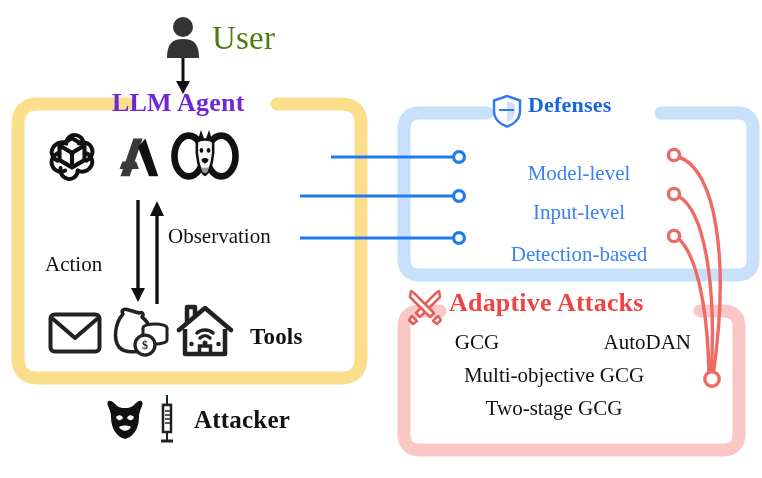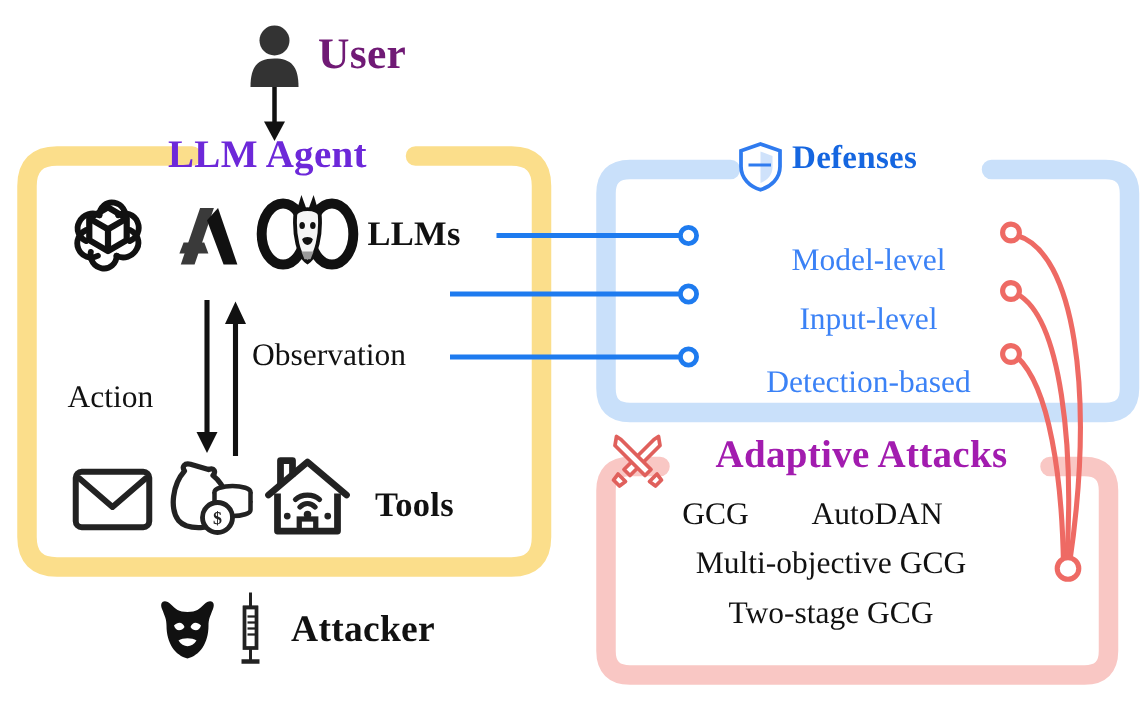--- a/index.html
+++ b/index.html
@@ -7,29 +7,29 @@
        font-family:"Liberation Serif", serif;}
   #stage{position:absolute;left:0;top:0;width:762px;height:478px;}
 
   
   .abs{position:absolute;}
 
   
   .ttl{font-weight:bold;letter-spacing:.2px;white-space:nowrap;}
   .serif{font-family:"Liberation Serif", serif;}
 
-  .t-user{font-size:29px;font-weight:bold;color:#701a75;}
+  .t-user{font-size:33px;font-weight:normal;color:#4d7c0f;}
   .t-agent{font-size:26px;font-weight:bold;color:#6d28d9;}
   .t-llms{font-size:23px;font-weight:bold;color:#111;}
   .t-tools{font-size:23px;font-weight:bold;color:#111;}
   .t-attacker{font-size:25px;font-weight:bold;color:#111;}
   .t-flow{font-size:21px;color:#111;}
   .t-def-title{font-size:22px;font-weight:bold;color:#1566E0;}
   .t-def-item{font-size:21px;color:#3b82f6;white-space:nowrap;margin-top:16px;}
-  .t-atk-title{font-size:26px;font-weight:bold;color:#a21caf;margin-left:28px;}
+  .t-atk-title{font-size:26px;font-weight:bold;color:#ef4444;}
   .t-atk-item{font-size:21px;color:#111;white-space:nowrap;}
 
   svg{display:block;}
   .nosel{user-select:none;}
 </style>
 </head>
 <body>
 
 <div id="stage">
 
@@ -95,21 +95,20 @@
     <g fill="#111">
       <path d="M56 24 L62 4 L70 26 Z"></path>
       <path d="M84 24 L78 4 L70 26 Z"></path>
       <path d="M54 30 C54 20 86 20 86 30 C88 56 82 84 70 92 C58 84 52 56 54 30 Z" fill="#f5f5f5" stroke="#111" stroke-width="5"></path>
       <ellipse cx="63" cy="44" rx="3.6" ry="4.6"></ellipse>
       <ellipse cx="77" cy="44" rx="3.6" ry="4.6"></ellipse>
       <path d="M63 62 C66 58 74 58 77 62 C75 72 65 72 63 62 Z"></path>
       <path d="M62 78 L78 78 L74 88 L66 88 Z" fill="#999"></path>
     </g>
   </svg>
-  <div class="abs ttl t-llms" style="left:245px;top:143px;">LLMs</div>
 
   <div class="abs t-flow serif" style="left:45px;top:224px;margin-top:28px;">Action</div>
   <svg class="abs nosel" style="left:129px;top:200px;" width="18" height="104">
     <line x1="9" y1="0" x2="9" y2="92" stroke="#111" stroke-width="3.4"></line>
     <polygon points="9,102 2,88 16,88" fill="#111"></polygon>
   </svg>
   <svg class="abs nosel" style="left:148px;top:200px;" width="18" height="104">
     <line x1="9" y1="104" x2="9" y2="12" stroke="#111" stroke-width="3.4"></line>
     <polygon points="9,1 2,16 16,16" fill="#111"></polygon>
   </svg>
@@ -199,21 +198,21 @@
       <path d="M68 6 L70 18 L30 58 L22 50 L62 10 Z"></path>
       <path d="M12 6 L10 18 L50 58 L58 50 L18 10 Z"></path>
       <path d="M14 56 L24 66 L16 72 L8 64 Z"></path>
       <path d="M66 56 L56 66 L64 72 L72 64 Z"></path>
     </g>
   </svg>
   <div class="abs ttl t-atk-title" style="left:449px;top:288px;">Adaptive Attacks</div>
 
   <div class="abs" style="left:404px;top:330px;width:300px;text-align:center;">
     <span class="t-atk-item serif" style="display:inline-block;width:120px;text-align:center;">GCG</span>
-    <span class="t-atk-item serif" style="display:inline-block;width:150px;text-align:left;">AutoDAN</span>
+    <span class="t-atk-item serif" style="display:inline-block;width:150px;text-align:right;">AutoDAN</span>
   </div>
   <div class="abs t-atk-item serif" style="left:404px;top:363px;width:300px;text-align:center;">Multi-objective GCG</div>
   <div class="abs t-atk-item serif" style="left:404px;top:396px;width:300px;text-align:center;">Two-stage GCG</div>
 
   <svg class="abs nosel" style="left:0;top:0;" width="762" height="478">
     <g fill="none" stroke="#EE6A64" stroke-width="3.4" stroke-linecap="round">
       <path d="M 678 157 C 716 168 730 260 713 376"></path>
       <path d="M 678 196 C 708 212 716 300 711 376"></path>
       <path d="M 678 238 C 700 258 708 320 709 376"></path>
     </g>

